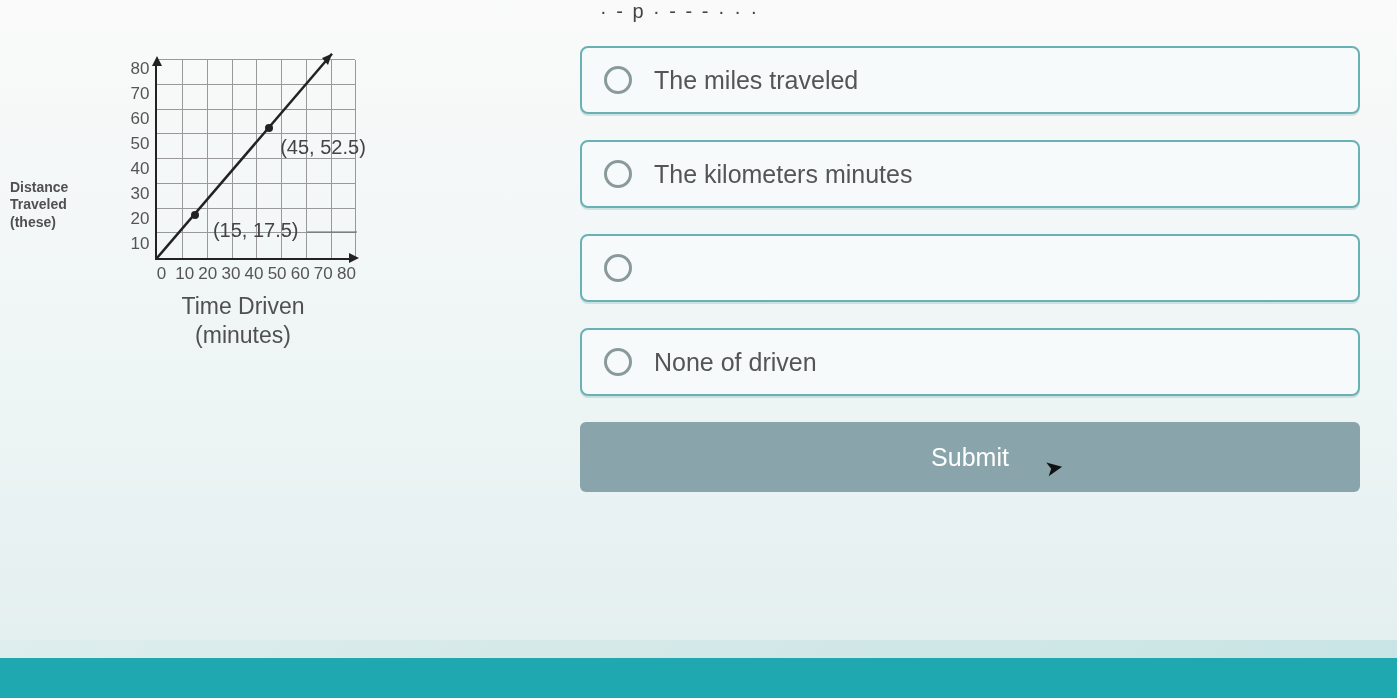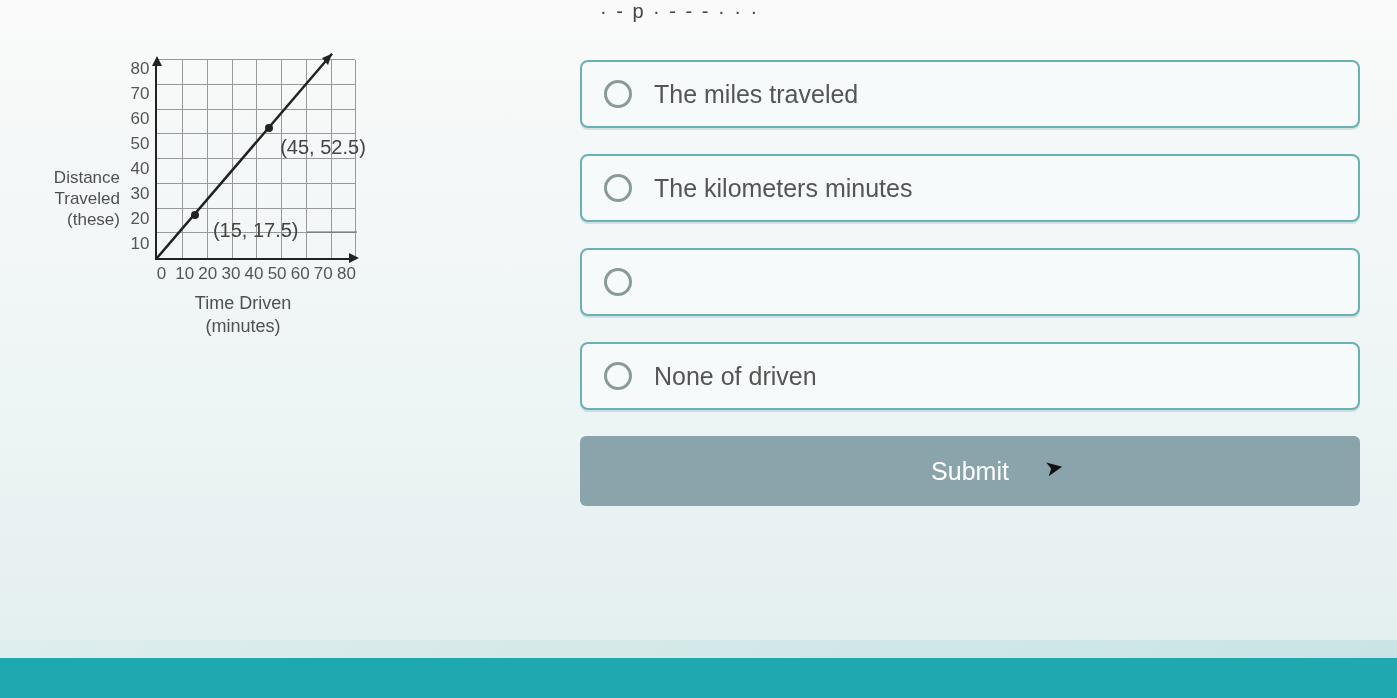--- a/index.html
+++ b/index.html
@@ -32,25 +32,26 @@
   .graph-section {
     position: absolute;
     left: 10px;
     top: 60px;
     width: 460px;
     display: flex;
     align-items: center;
   }
   .y-axis-label {
     color: #505050;
-    font-size: 17px;
-    text-align: right;
+    font-size: 14px;
+    text-align: left;
     line-height: 1.25;
     margin-right: 8px;
     width: 110px;
+    font-weight: bold;
   }
   .graph-inner {
     display: flex;
     flex-direction: column;
     align-items: center;
   }
   .plot-row { display: flex; }
   .y-ticks {
     display: flex;
     flex-direction: column;
@@ -94,31 +95,31 @@
     display: flex;
     color: #555;
     font-size: 17px;
     margin-top: 4px;
     width: 230px;
     padding-left: 22px;
   }
   .x-ticks span { width: 25px; text-align: center; }
   .x-axis-label {
     color: #505050;
-    font-size: 18px;
+    font-size: 23px;
     text-align: center;
     line-height: 1.25;
     margin-top: 8px;
   }
 
   
   .options-section {
     position: absolute;
     left: 580px;
-    top: 60px;
+    top: 46px;
     width: 780px;
   }
   .option-button {
     display: flex;
     align-items: center;
     width: 100%;
     height: 68px;
     background: #f6fafa;
     border: 2px solid #6ab1b5;
     border-radius: 8px;

